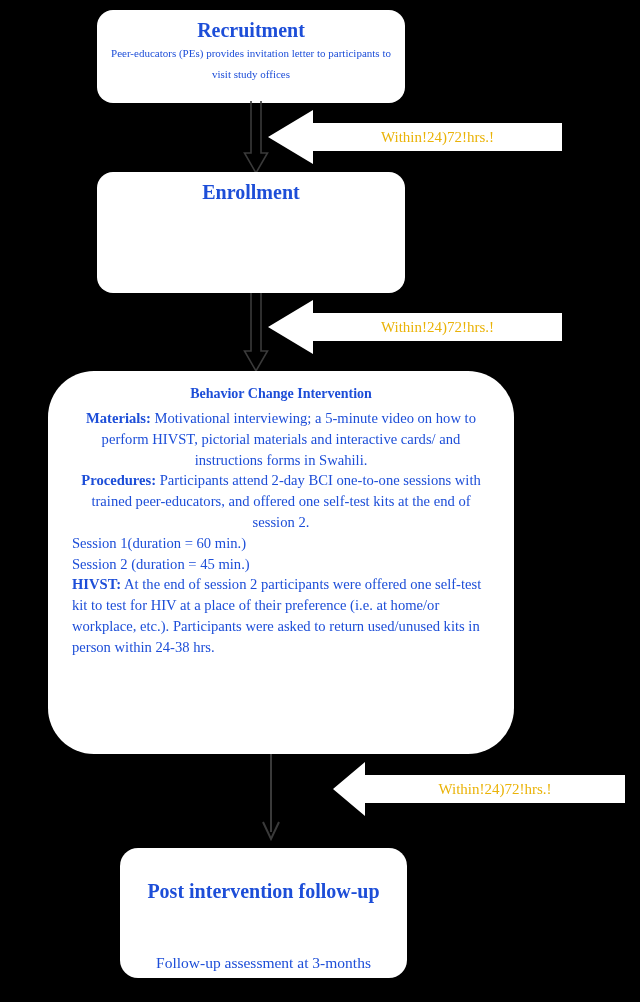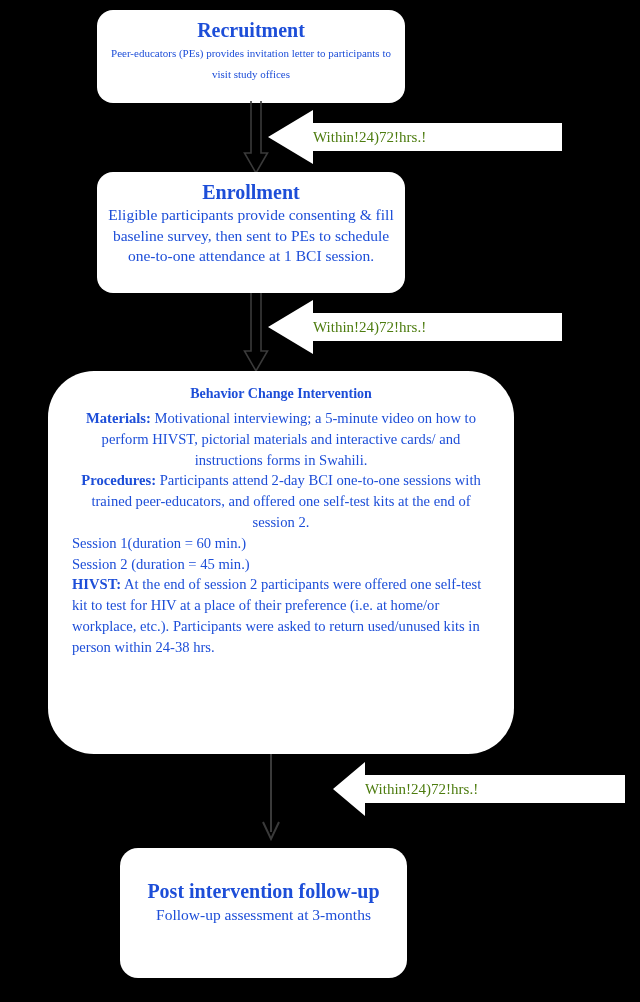--- a/index.html
+++ b/index.html
@@ -16,26 +16,26 @@
   #box-enrollment{left:97px;top:172px;width:308px;height:121px;border-radius:16px;padding:7px 9px 0 9px;}
   #box-enrollment .box-title{font-size:20px;line-height:26px;}
   #box-enrollment .box-body{font-size:15.5px;line-height:20.5px;}
   #box-bci{left:48px;top:371px;width:466px;height:383px;border-radius:46px;padding:10px 24px 0 24px;}
   #box-bci .box-title{font-size:14px;line-height:25px;margin-bottom:2px;}
   .bci-para{font-size:14.6px;line-height:20.8px;}
   .para-center{text-align:center;}
   .para-left{text-align:left;}
   #box-followup{left:120px;top:848px;width:287px;height:130px;border-radius:18px;padding:30px 10px 0 10px;}
   #box-followup .box-title{font-size:20px;line-height:26px;}
-  #box-followup .box-body{font-size:15.5px;line-height:21px;}
+  #box-followup .box-body{font-size:15.5px;line-height:21px;margin-top:48px;}
   .connector{position:absolute;}
   .block-arrow{position:absolute;}
   .arrow-label{
-    position:absolute;height:28px;line-height:28px;text-align:left;
-    font-size:15px;color:#4d7c0f;white-space:nowrap;
+    position:absolute;height:28px;line-height:28px;text-align:center;
+    font-size:15px;color:#eab308;white-space:nowrap;
   }
   #arrow-label-1{left:313px;top:123px;width:249px;}
   #arrow-label-2{left:313px;top:313px;width:249px;}
   #arrow-label-3{left:365px;top:775px;width:260px;}
 </style>
 </head>
 <body>
 
 <div class="canvas">
 
@@ -48,21 +48,20 @@
     <path d="M10 0 V52 H3.5 L15 72 L26.5 52 H20 V0" fill="none" stroke="#3a3a3a" stroke-width="1.6"></path>
   </svg>
 
   <svg class="block-arrow" style="left:268px;top:109px;" width="294" height="56" viewBox="0 0 294 56">
     <polygon points="0,28 45,1 45,14 294,14 294,42 45,42 45,55" fill="#ffffff"></polygon>
   </svg>
   <div class="arrow-label" id="arrow-label-1">Within!24)72!hrs.!</div>
 
   <div class="wbox" id="box-enrollment">
     <div class="box-title">Enrollment</div>
-    <div class="box-body">Eligible participants provide consenting &amp; fill baseline survey, then sent to PEs to schedule one-to-one attendance at 1 BCI session.</div>
   </div>
 
   <svg class="connector" style="left:241px;top:293px;" width="30" height="80" viewBox="0 0 30 80">
     <path d="M10 0 V58 H3.5 L15 78 L26.5 58 H20 V0" fill="none" stroke="#3a3a3a" stroke-width="1.6"></path>
   </svg>
 
   <svg class="block-arrow" style="left:268px;top:299px;" width="294" height="56" viewBox="0 0 294 56">
     <polygon points="0,28 45,1 45,14 294,14 294,42 45,42 45,55" fill="#ffffff"></polygon>
   </svg>
   <div class="arrow-label" id="arrow-label-2">Within!24)72!hrs.!</div>

